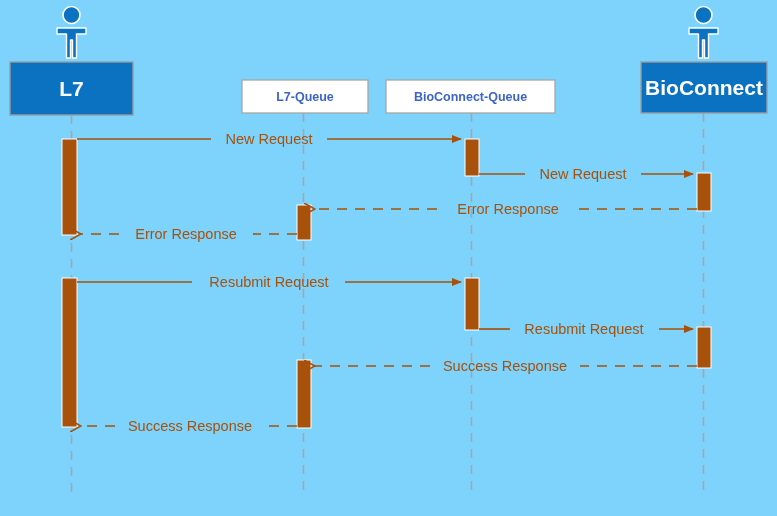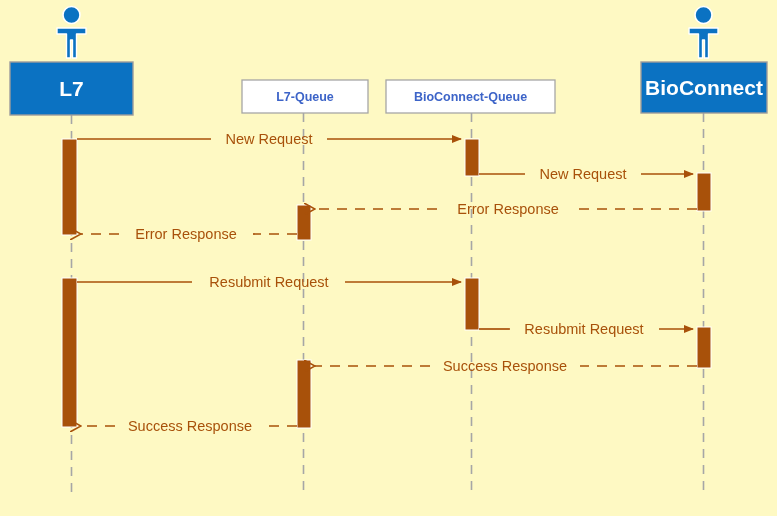--- a/index.html
+++ b/index.html
@@ -7,21 +7,21 @@
     padding: 0;
     background: #ffffff;
   }
   body {
     font-family: "Liberation Sans", sans-serif;
   }
   #diagram-root {
     position: relative;
     width: 777px;
     height: 516px;
-    background: #fef9c3;
+    background: #7dd3fc;
     overflow: hidden;
     text-align: center;
   }
   svg.seq-canvas {
     position: absolute;
     left: 0;
     top: 0;
     width: 777px;
     height: 516px;
     display: block;

